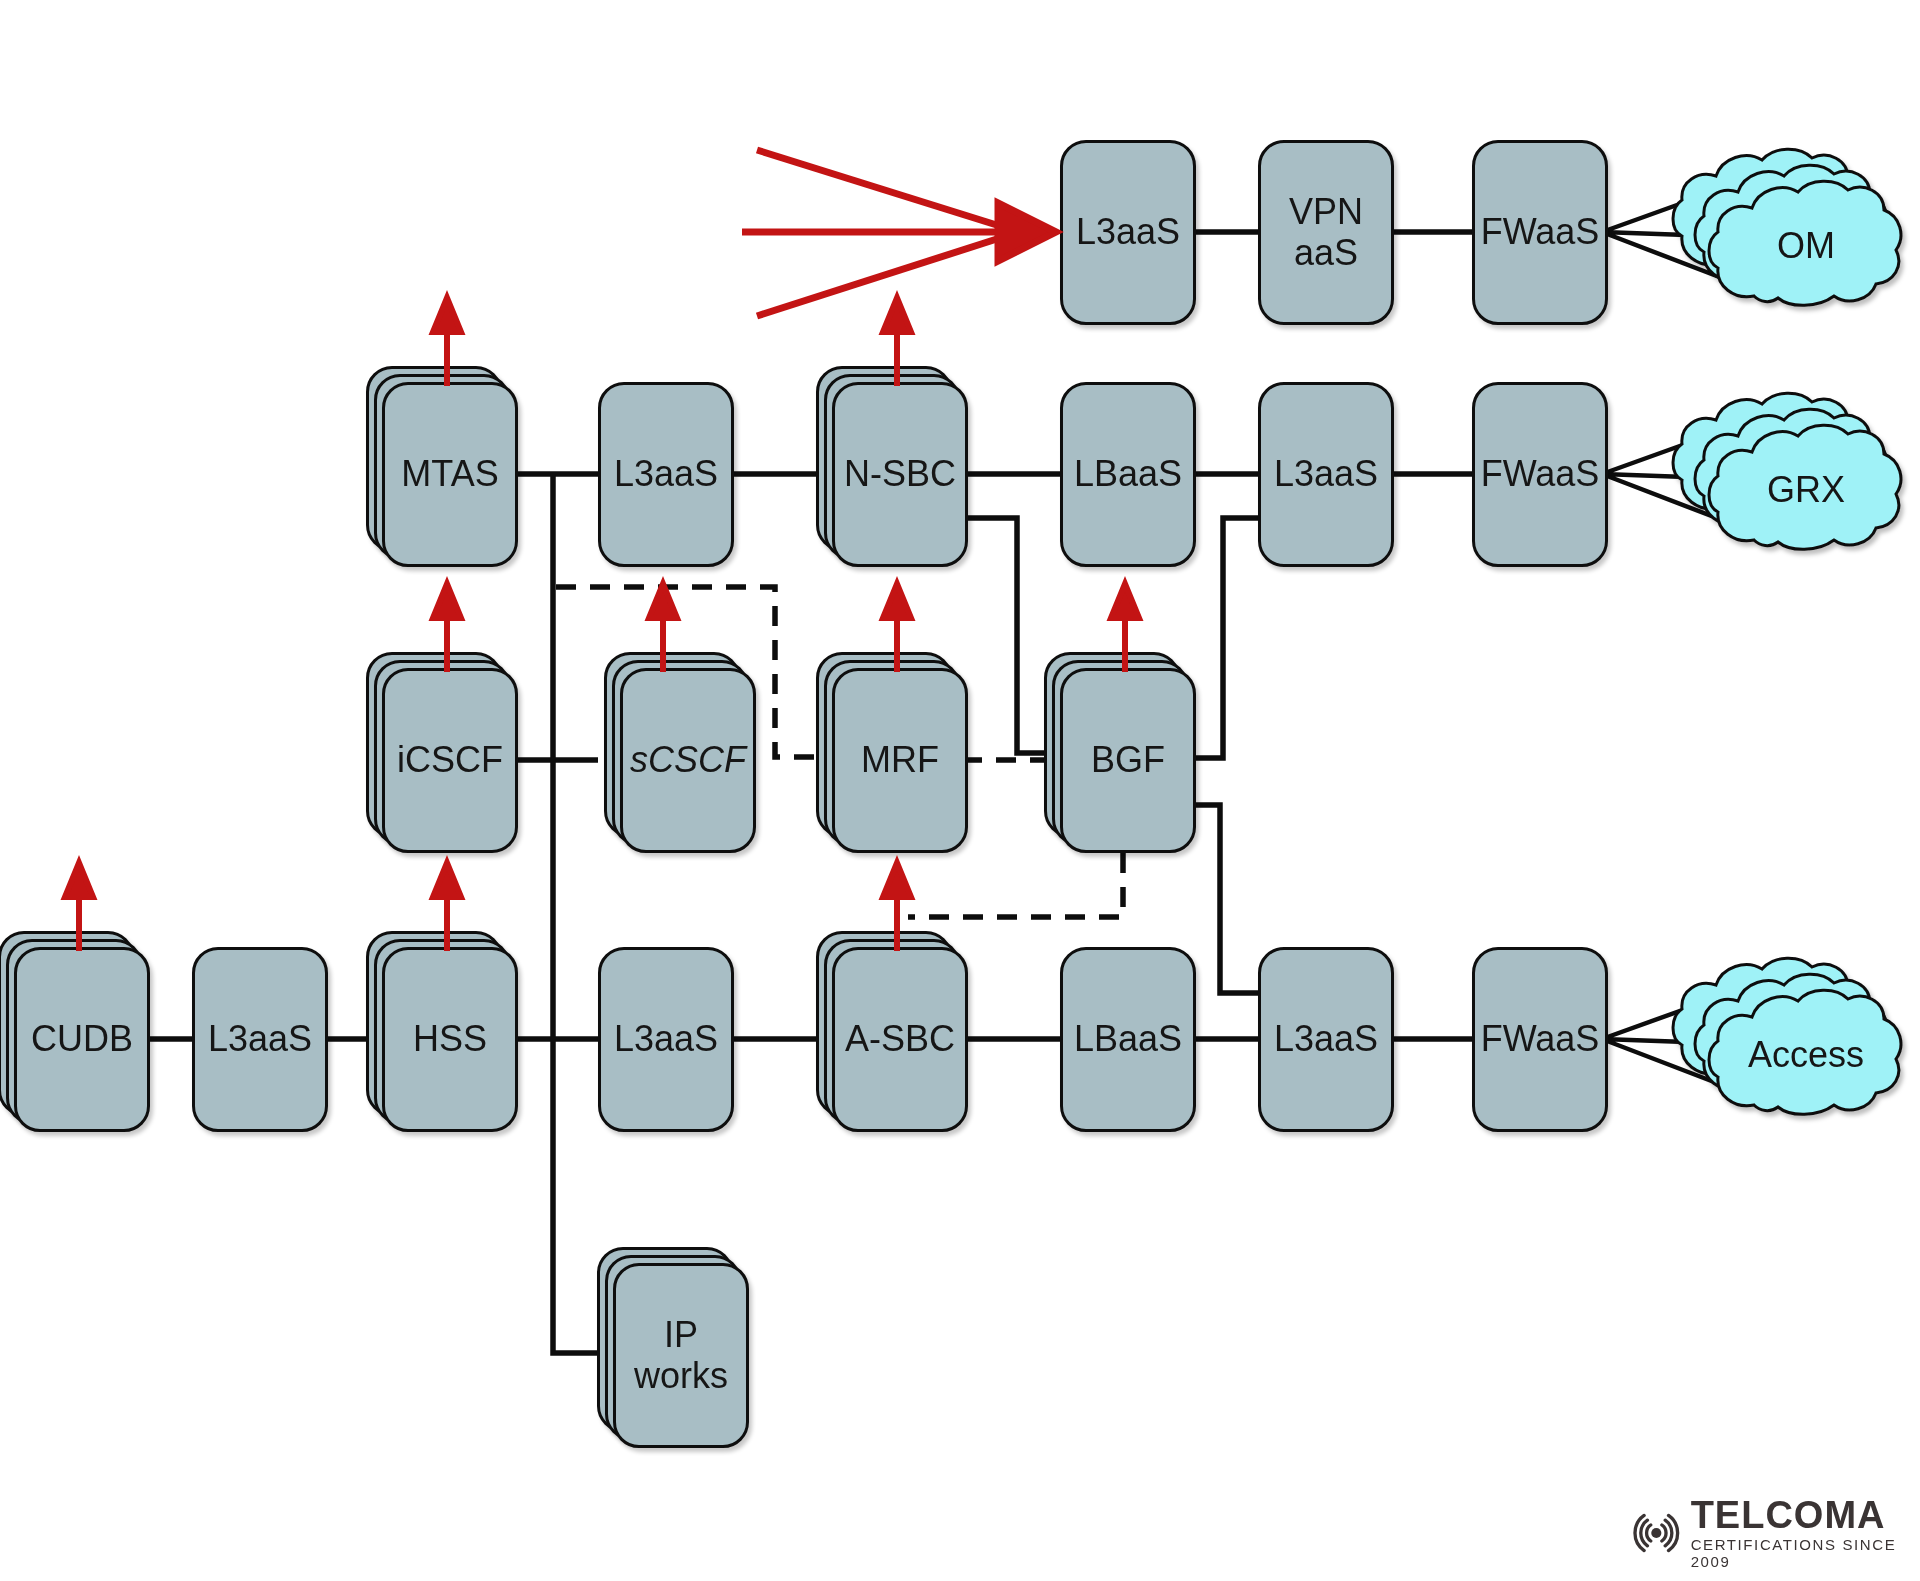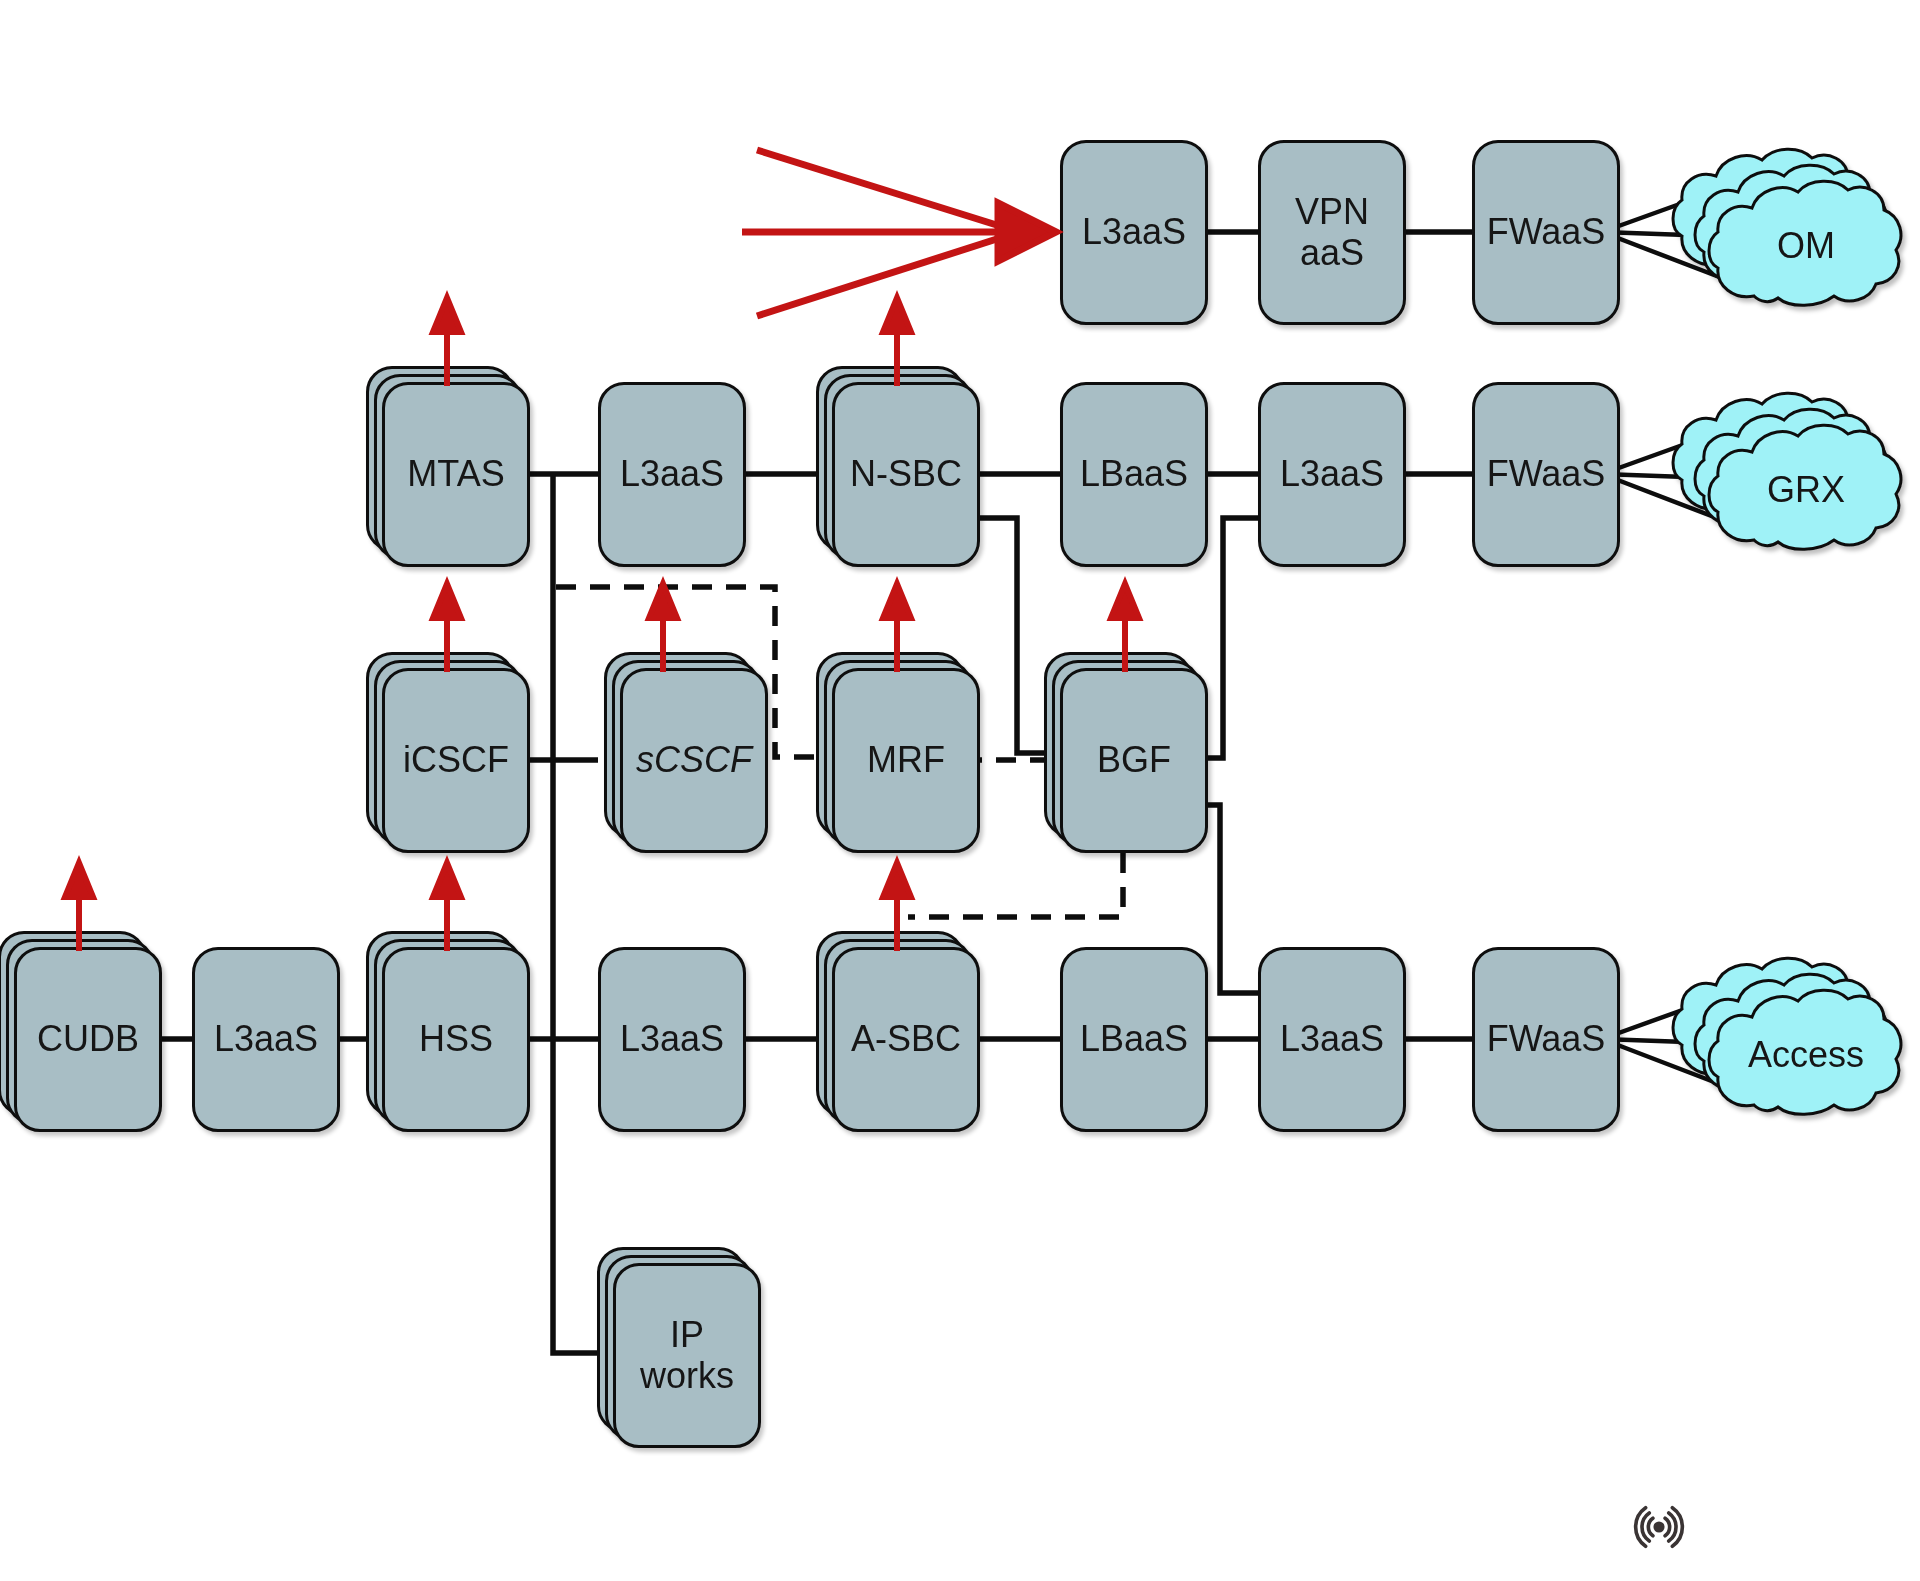--- a/index.html
+++ b/index.html
@@ -3,21 +3,21 @@
 <meta charset="utf-8">
 <style>
   html,body{margin:0;padding:0;background:#fff;}
   .canvas{position:relative;width:1920px;height:1581px;background:#ffffff;overflow:hidden;
           font-family:"Liberation Sans",sans-serif;}
   .page-title{position:absolute;left:24px;top:8px;font-size:46px;font-weight:500;color:#1c1c1c;
               letter-spacing:.5px;}
   svg.layer-abs{position:absolute;left:0;top:0;pointer-events:none;}
   
   .node{position:absolute;width:130px;height:185px;}
-  .node .layer{position:absolute;width:148px;height:185px;border:3px solid #0e0e0e;border-radius:26px;
+  .node .layer{position:absolute;width:136px;height:185px;border:3px solid #0e0e0e;border-radius:26px;
                background:#a8bec5;box-sizing:border-box;box-shadow:3px 4px 4px rgba(0,0,0,.22);}
   .node .l3{left:-16px;top:-16px;}
   .node .l2{left:-8px;top:-8px;}
   .node .front{left:0;top:0;display:flex;align-items:center;justify-content:center;}
   .node .label{font-size:36px;color:#161616;text-align:center;white-space:pre-line;line-height:1.12;}
   
   .logo{position:absolute;left:1628px;top:1496px;display:flex;align-items:center;color:#3a3434;}
   .logo .txt{margin-left:6px;}
   .logo .brand{font-size:38px;font-weight:700;letter-spacing:1px;line-height:1;}
   .logo .tag{font-size:15px;letter-spacing:1.6px;margin-top:2px;}
@@ -292,15 +292,19 @@
       <g stroke="#3a3434" stroke-width="3.4" fill="none" stroke-linecap="round">
         <path d="M23.3,20.8 A10 10 0 0 0 23.3,37.2"></path>
         <path d="M19.9,15.9 A16 16 0 0 0 19.9,42.1"></path>
         <path d="M16.5,11 A22 22 0 0 0 16.5,47"></path>
         <path d="M34.7,20.8 A10 10 0 0 1 34.7,37.2"></path>
         <path d="M38.1,15.9 A16 16 0 0 1 38.1,42.1"></path>
         <path d="M41.5,11 A22 22 0 0 1 41.5,47"></path>
       </g>
       <circle cx="29" cy="29" r="5.2" fill="#3a3434"></circle>
     </svg>
+    <div class="txt">
+      <div class="brand">TELCOMA</div>
+      <div class="tag">CERTIFICATIONS SINCE 2009</div>
+    </div>
   </div>
 
 </div>
 
 </body></html>

